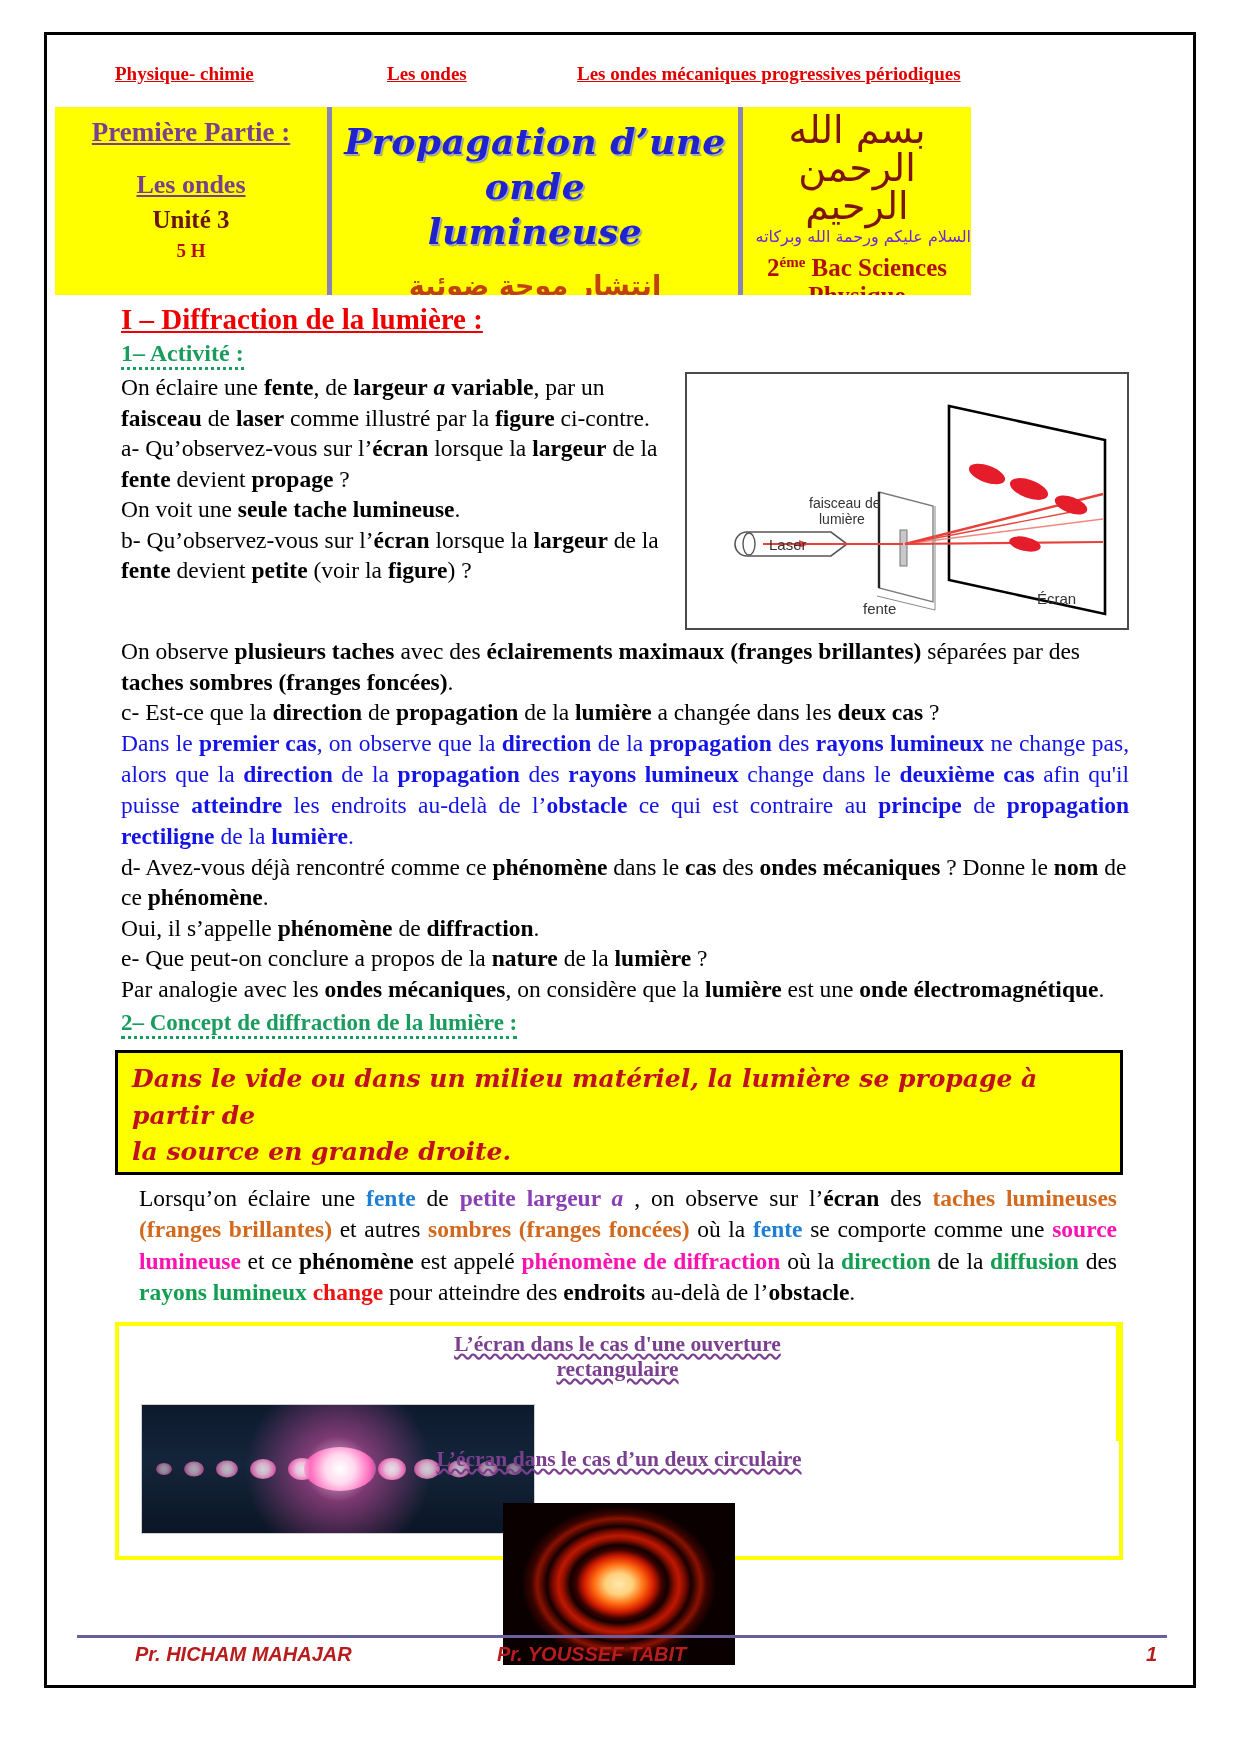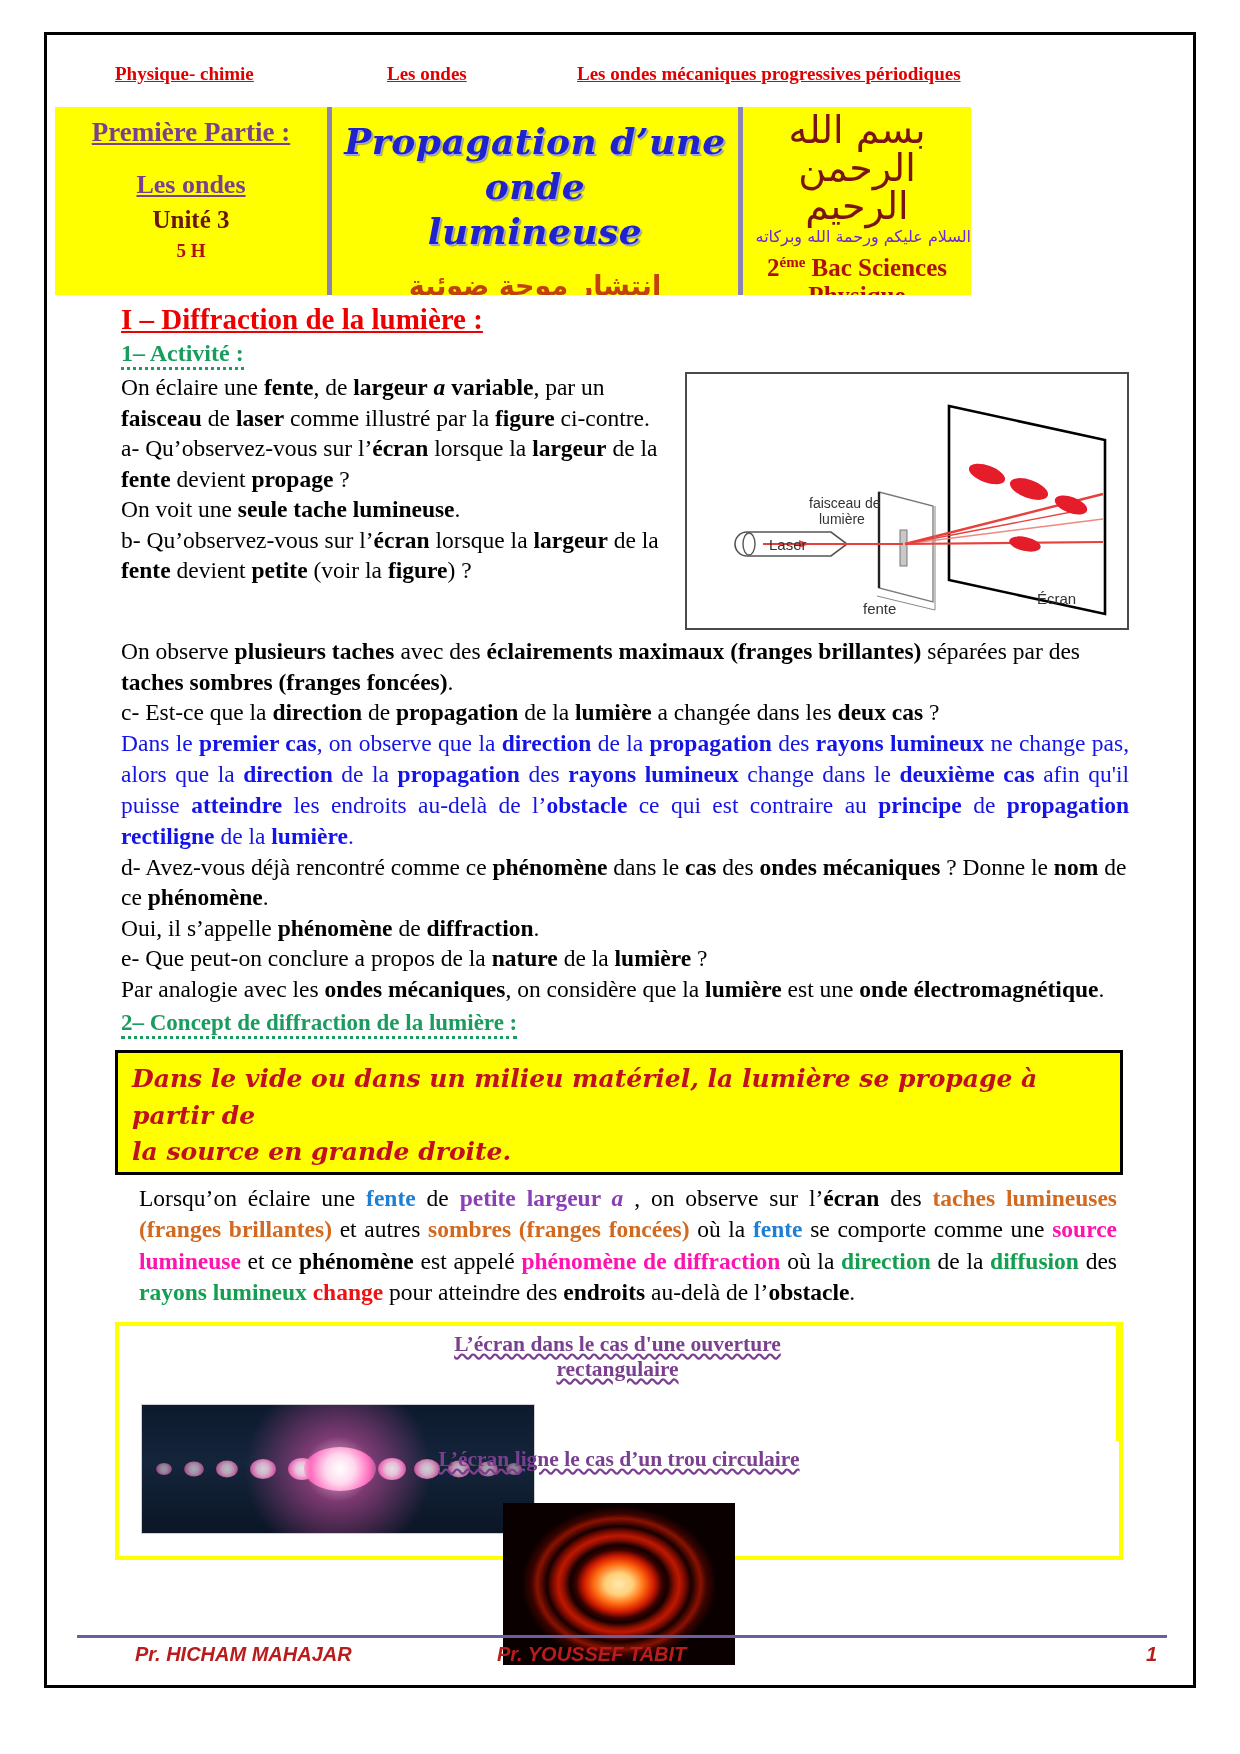--- a/index.html
+++ b/index.html
@@ -496,21 +496,21 @@
             <div class="spot" style="left:162px; width:72px; height:44px; opacity:1"></div>
             <div class="spot" style="left:236px; width:28px; height:22px; opacity:.85"></div>
             <div class="spot" style="left:272px; width:26px; height:20px; opacity:.78"></div>
             <div class="spot" style="left:306px; width:22px; height:17px; opacity:.70"></div>
             <div class="spot" style="left:336px; width:20px; height:15px; opacity:.62"></div>
             <div class="spot" style="left:364px; width:16px; height:12px; opacity:.5"></div>
           </div>
         </div>
 
         <div class="panel right">
-          <div class="pcap">L’écran ligne le cas d’un trou circulaire</div>
+          <div class="pcap">L’écran dans le cas d’un deux circulaire</div>
           <div class="photo-circ"></div>
         </div>
 
       </div>
 
     </div>
 
     <div class="footer">
       <div class="rule"></div>
       <div class="frow">

